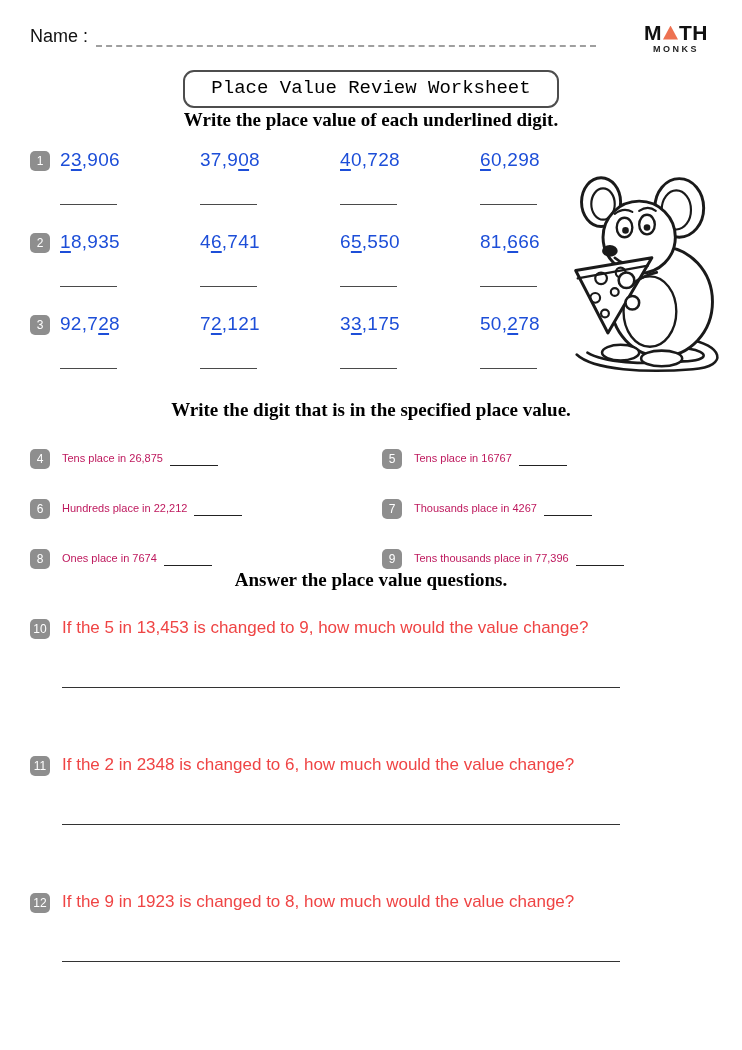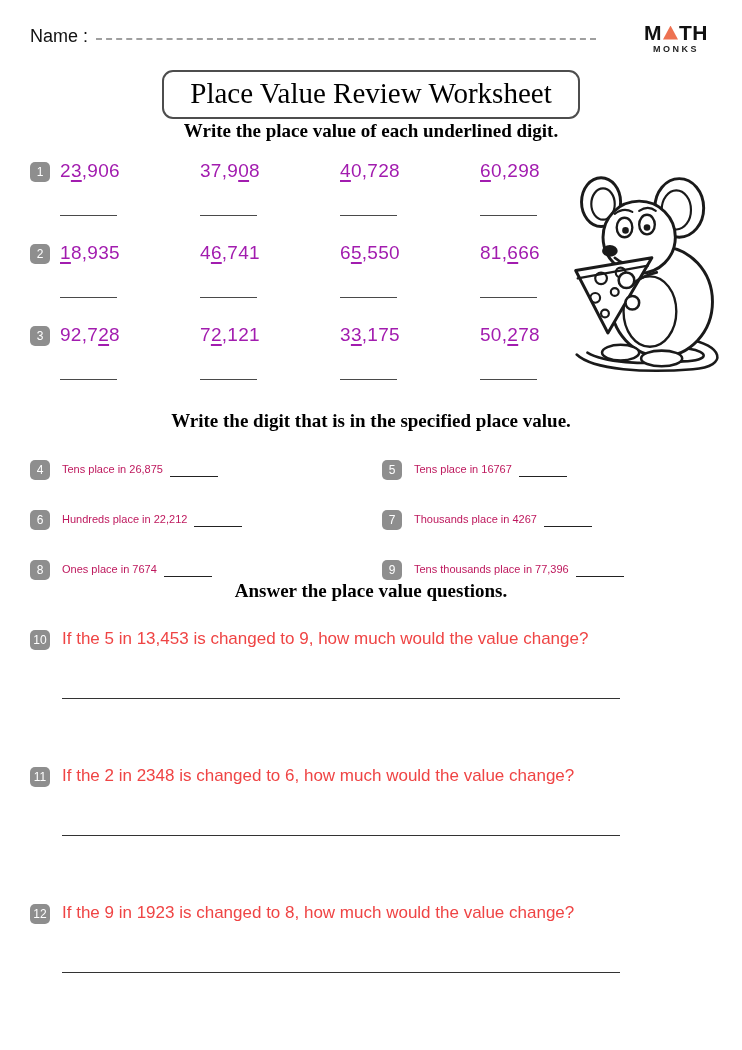--- a/index.html
+++ b/index.html
@@ -13,21 +13,21 @@
   body{
     width:742px;height:1050px;overflow:hidden;
     font-family:"Liberation Sans",sans-serif;
     color:var(--ink);
     position:relative;
   }
   .page{width:742px;height:1050px;padding:22px 30px 0 30px;position:relative;}
 
   
   .header{display:flex;justify-content:space-between;align-items:flex-start;}
-  .name-block{display:flex;align-items:flex-start;flex:1;margin-top:4px;}
+  .name-block{display:flex;align-items:flex-end;flex:1;margin-top:4px;}
   .name-label{font-size:18px;color:#111;white-space:nowrap;}
   .name-line{
     flex:0 0 500px;height:14px;margin-left:8px;
     border-bottom:2px dashed #9f9f9f;
   }
   .logo{margin-right:4px;text-align:right;line-height:1;}
   .logo-top{display:flex;align-items:center;font-weight:bold;font-size:21px;letter-spacing:.5px;color:#111;}
   .logo-tri{
     width:15px;height:14px;margin:0 1px;
     background:var(--accent);
@@ -35,22 +35,22 @@
   }
   .logo-sub{font-size:9px;letter-spacing:2.5px;color:#222;margin-top:2px;font-weight:bold;text-align:center;}
 
   
   .title-box{
     width:fit-content;margin:16px auto 0 auto;
     border:2px solid #4d4d4d;border-radius:11px;
     padding:5px 26px 7px 26px;
   }
   .title-text{
-    font-family:Liberation Serif, serif;
-    font-size:29px;color:#000;white-space:nowrap;
+    font-family:Liberation Mono, monospace;
+    font-size:19px;color:#000;white-space:nowrap;
   }
 
   
   .sec-heading{
     text-align:center;
     font-family:"Liberation Serif",serif;
     font-weight:bold;font-size:19px;color:#000;
   }
   .h1{margin-top:1px;}
   .h2{margin-top:30px;}
@@ -59,21 +59,21 @@
   
   .s1{margin:18px 0 0 0;position:relative;z-index:2;}
   .s1-row{display:flex;align-items:flex-start;margin-bottom:26px;}
   .badge{
     flex:0 0 20px;width:20px;height:20px;border-radius:5px;
     background:var(--badge);color:#fff;
     font-size:12px;display:flex;align-items:center;justify-content:center;
     margin-top:2px;
   }
   .s1-grid{display:grid;grid-template-columns:repeat(4,140px);margin-left:10px;}
-  .pv-num{font-size:19px;color:#a21caf;letter-spacing:.3px;}
+  .pv-num{font-size:19px;color:#1d4ed8;letter-spacing:.3px;}
   .pv-num .u{
     text-decoration:underline;
     text-underline-offset:3px;
     text-decoration-thickness:1.5px;
   }
   .pv-blank{width:57px;border-bottom:1.6px solid var(--line);height:34px;}
 
   
   .s2{margin:26px 0 0 0;display:grid;grid-template-columns:352px 330px;row-gap:28px;}
   .s2-item{display:flex;align-items:center;}

